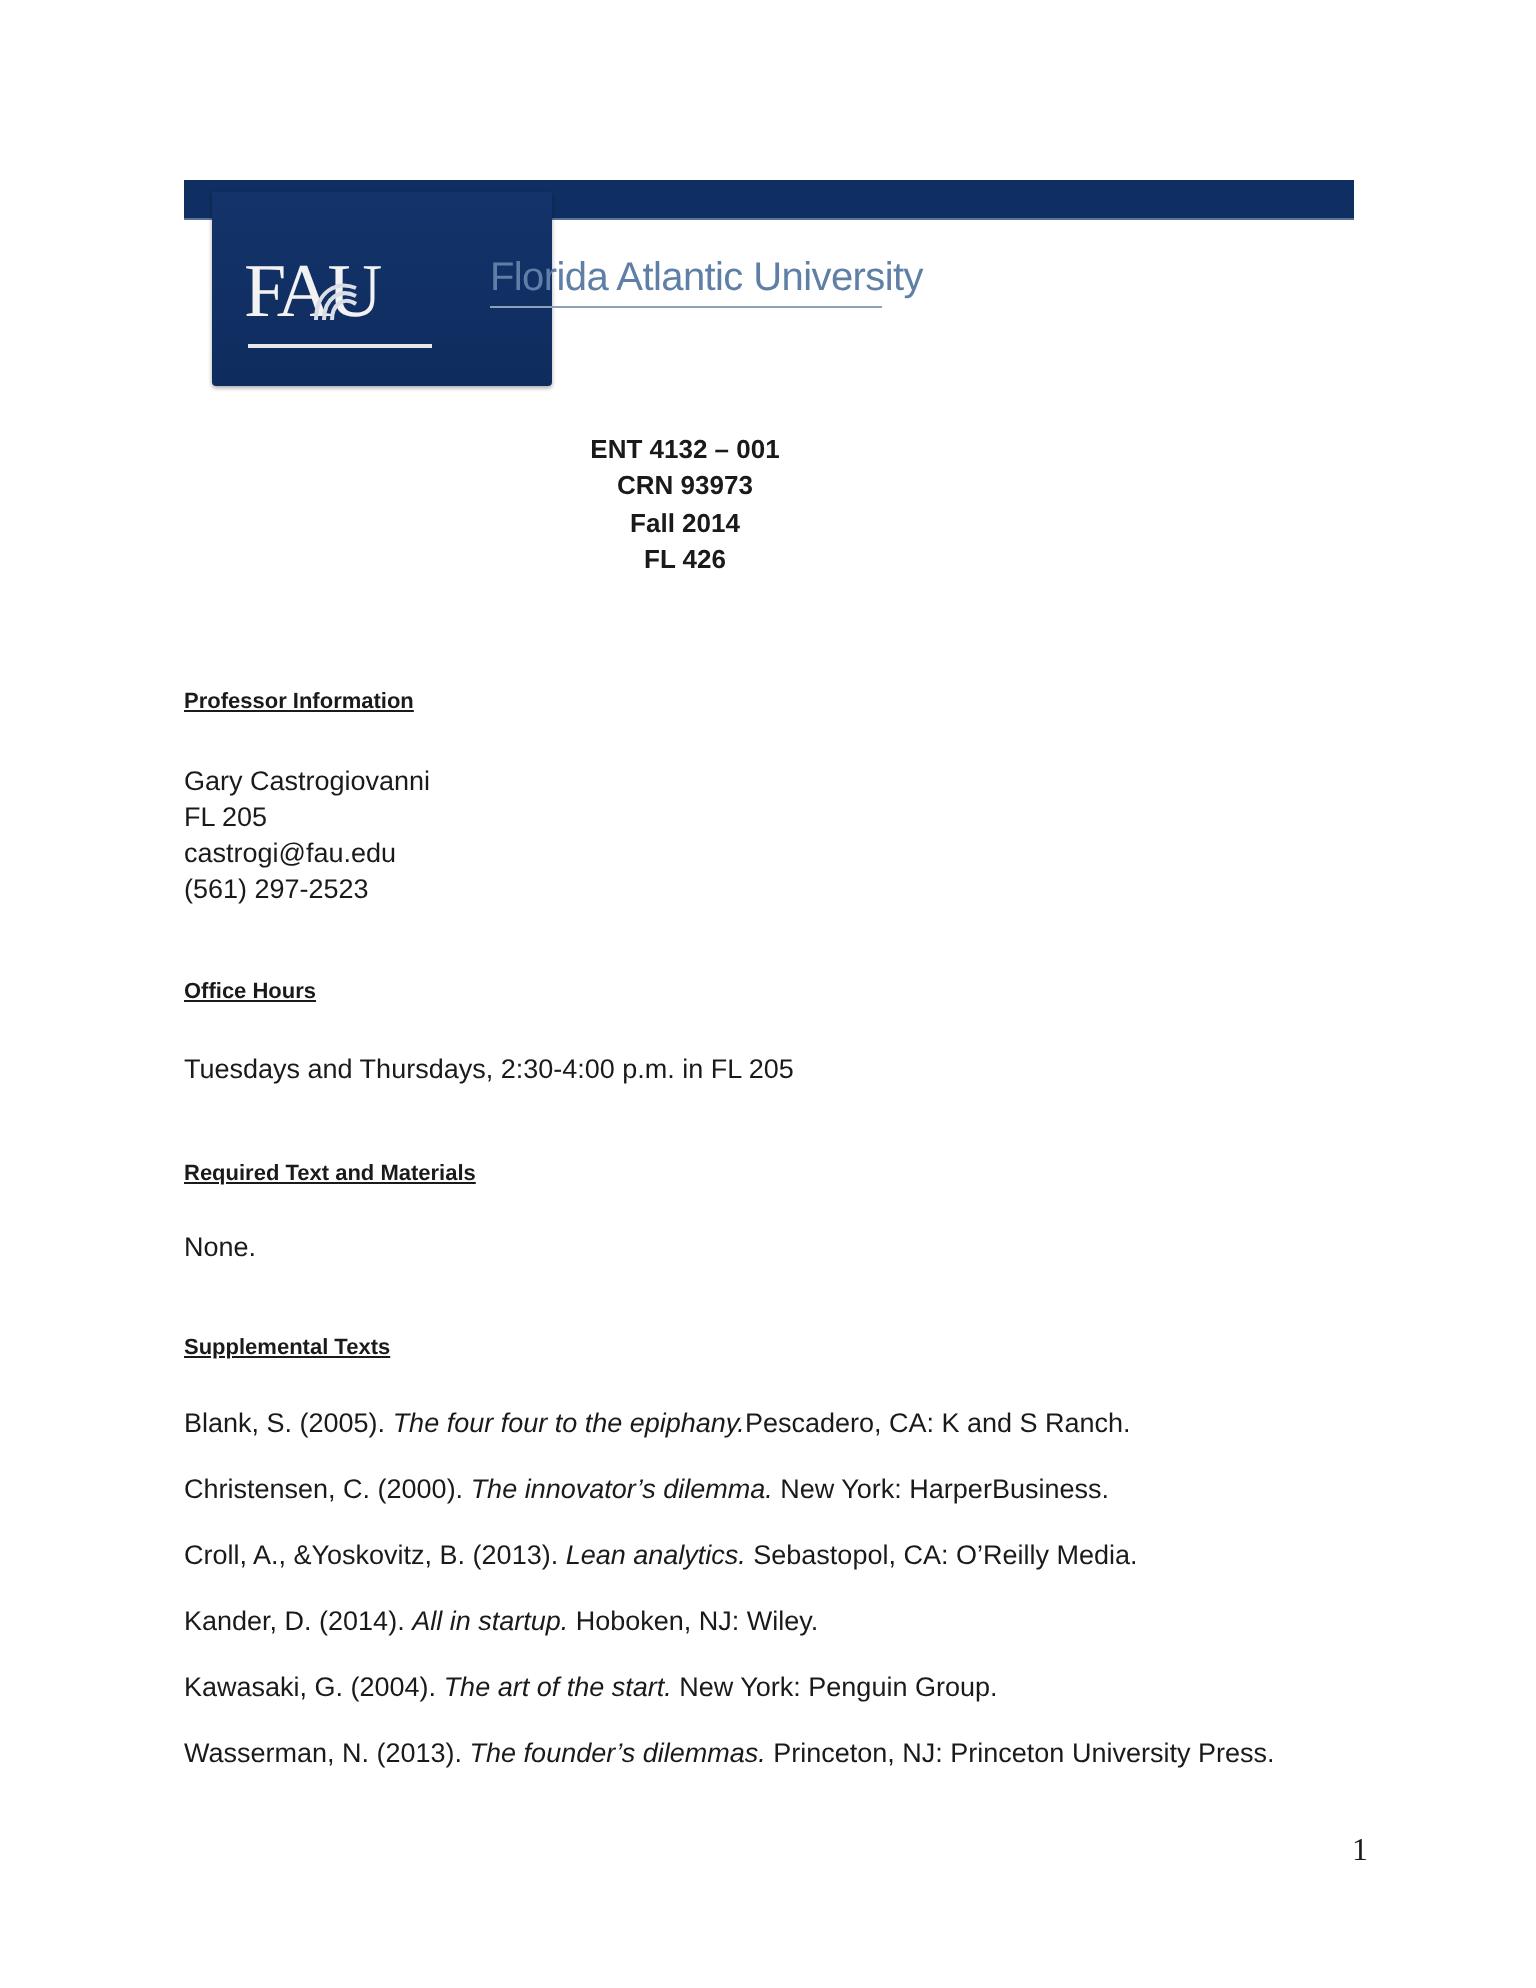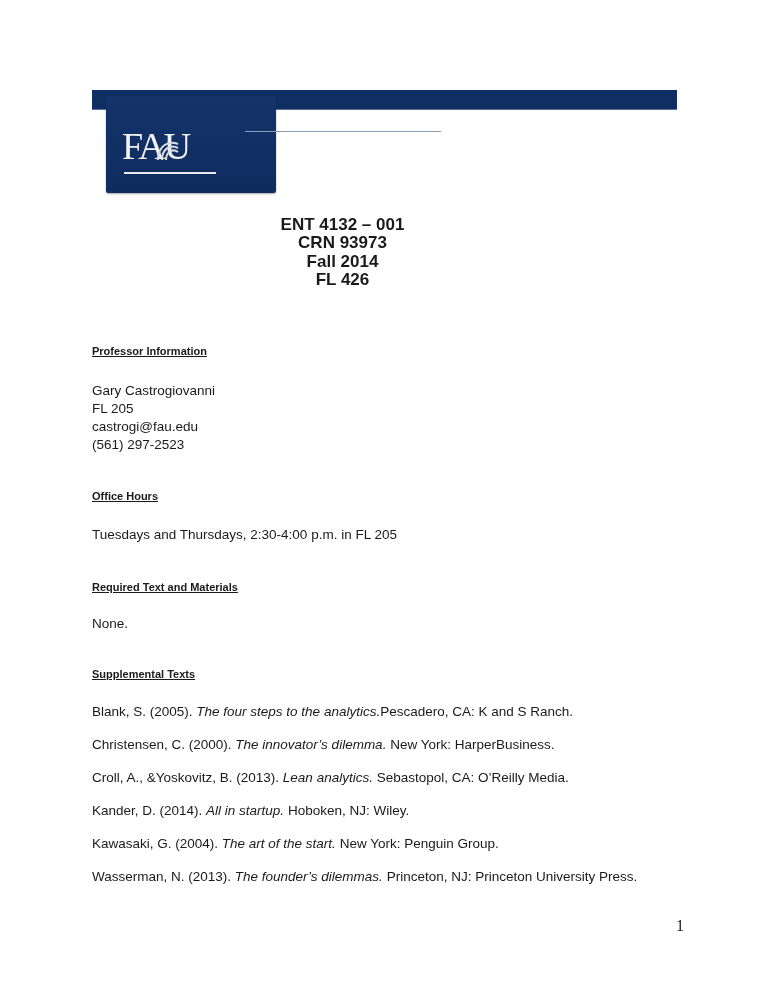--- a/index.html
+++ b/index.html
@@ -13,40 +13,41 @@
   .logo-text { position: absolute; left: 16px; top: 31px; font-family: "Liberation Serif", "DejaVu Serif", serif;
                font-size: 38px; color: #f2f2f2; letter-spacing: -2px; line-height: 1; }
   .logo-rule { position: absolute; left: 18px; top: 76px; width: 92px; height: 2px; background: #e8e8e8; }
   .logo-swoosh { position: absolute; left: 48px; top: 40px; width: 28px; height: 28px; }
   .brand { position: absolute; left: 245px; top: 128px; color: #5f7fa6; }
   .brand-line1 { font-family: "Liberation Sans", sans-serif; font-size: 20px; letter-spacing: -0.3px; line-height: 22px; }
   .brand-rule { width: 196px; height: 1px; background: #8aa0bd; margin: 3px 0 2px 0; }
   .brand-line2 { font-family: "Liberation Sans", sans-serif; font-size: 20px; letter-spacing: -0.2px; line-height: 22px; }
 
   .course-block { position: absolute; left: 0; width: 685px; top: 216px; text-align: center;
-                  font-weight: bold; font-size: 17px; line-height: 18.4px; }
+                  font-weight: bold; font-size: 13px; line-height: 18.4px; }
   .heading { font-weight: bold; text-decoration: underline; position: absolute; left: 92px; font-size: 11px; }
   .line { position: absolute; left: 92px; font-size: 13.5px; white-space: nowrap; }
   i { font-style: italic; }
   .page-number { position: absolute; left: 676px; top: 917px; font-family: "Liberation Serif", serif; font-size: 16px; }
 </style>
 </head>
 <body>
 
 <div class="banner-bar"></div>
 <div class="logo-box">
   <span class="logo-text">FAU</span>
   <svg class="logo-swoosh" viewBox="0 0 28 28">
     <path d="M4 24 C4 10, 14 4, 24 8" stroke="#d8dde6" stroke-width="2" fill="none"></path>
     <path d="M8 24 C8 13, 16 8, 24 12" stroke="#d8dde6" stroke-width="2" fill="none"></path>
     <path d="M12 24 C12 16, 18 12, 24 16" stroke="#d8dde6" stroke-width="2" fill="none"></path>
   </svg>
   <div class="logo-rule"></div>
 </div>
 <div class="brand">
+  <div class="brand-line1">Florida Atlantic University</div>
   <div class="brand-rule"></div>
 </div>
 
 <div class="course-block">
   <div>ENT 4132 – 001</div>
   <div>CRN 93973</div>
   <div>Fall 2014</div>
   <div>FL 426</div>
 </div>
 
@@ -58,21 +59,21 @@
 
 <div class="heading" style="top:490px">Office Hours</div>
 <div class="line" style="top:527px">Tuesdays and Thursdays, 2:30-4:00 p.m. in FL 205</div>
 
 <div class="heading" style="top:581px">Required Text and Materials</div>
 <div class="line" style="top:616px">None.</div>
 
 <div class="heading" style="top:668px">Supplemental Texts</div>
 
 <div class="line" style="top:704px">
-  <span>Blank, S.  (2005).  </span><i>The four steps to the analytics.</i><span>Pescadero, CA:  K and S Ranch.</span>
+  <span>Blank, S.  (2005).  </span><i>The four four to the epiphany.</i><span>Pescadero, CA:  K and S Ranch.</span>
 </div>
 <div class="line" style="top:737px">
   <span>Christensen, C.  (2000).  </span><i>The innovator’s dilemma.</i><span>  New York:  HarperBusiness.</span>
 </div>
 <div class="line" style="top:770px">
   <span>Croll, A., &amp;Yoskovitz, B.  (2013).  </span><i>Lean analytics.</i><span>  Sebastopol, CA:  O’Reilly Media.</span>
 </div>
 <div class="line" style="top:803px">
   <span>Kander, D.  (2014).  </span><i>All in startup.</i><span>  Hoboken, NJ:  Wiley.</span>
 </div>

